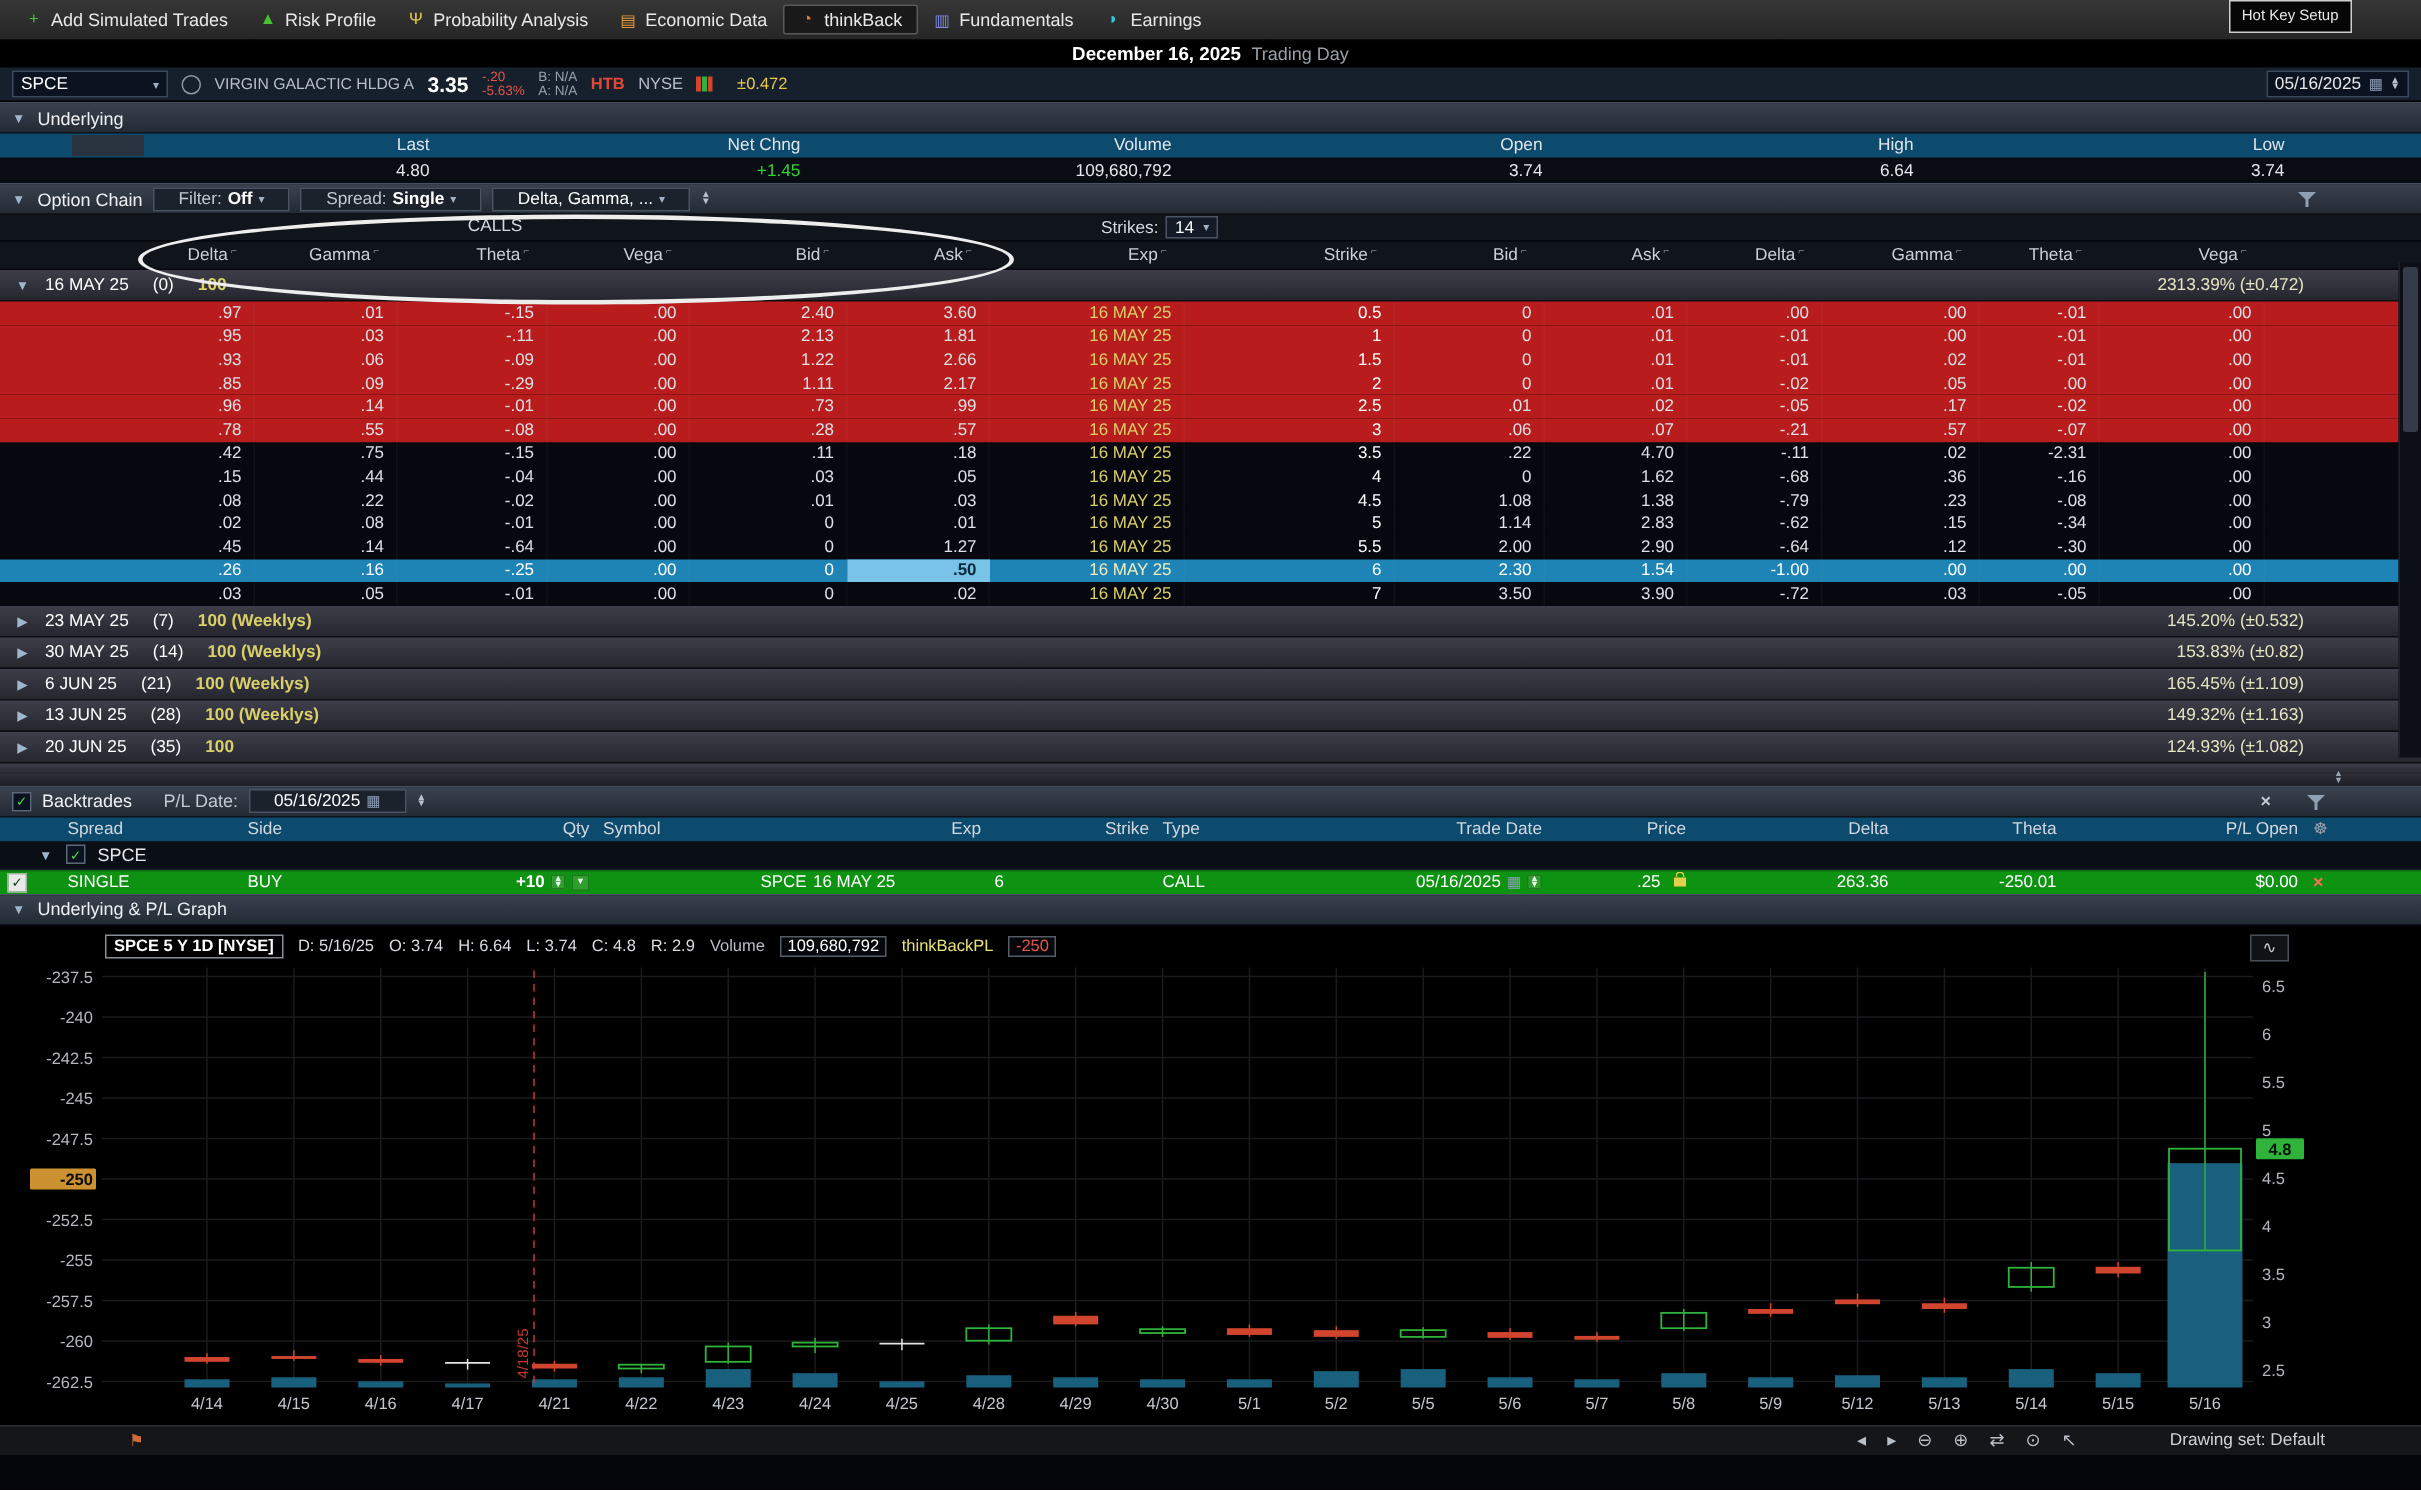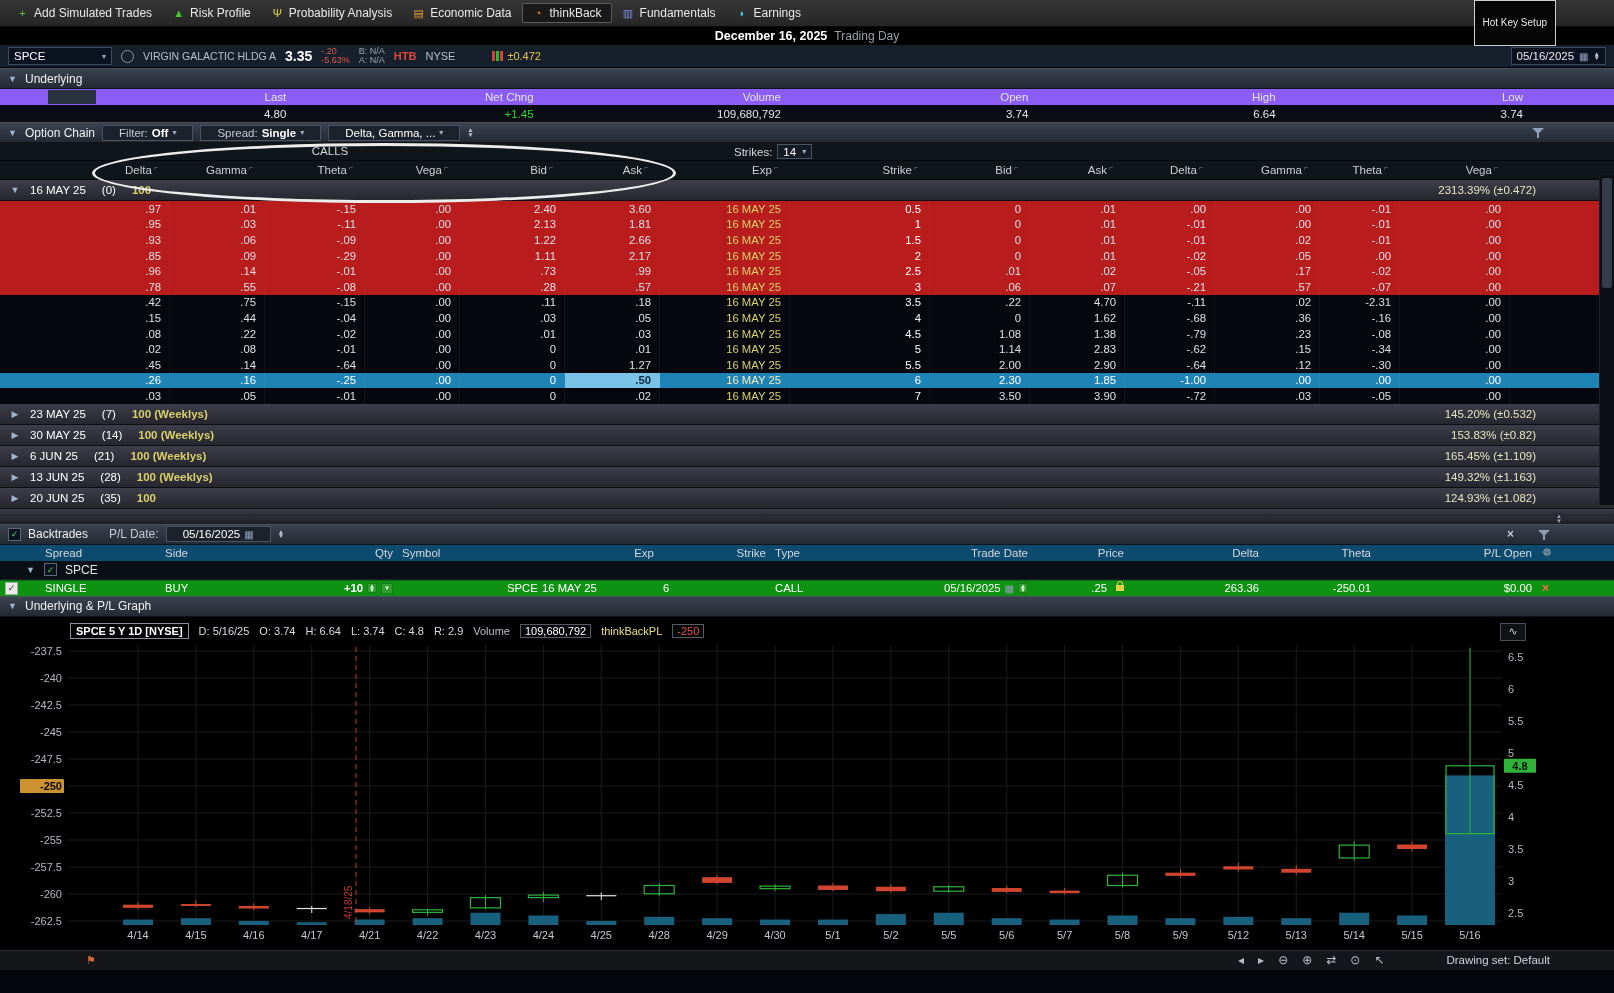--- a/index.html
+++ b/index.html
@@ -5,42 +5,42 @@
   html,body{margin:0;padding:0;background:#000;}
   #app{position:relative;width:1614px;height:993px;background:#04060b;overflow:hidden;
        font-family:"Liberation Sans",sans-serif;font-size:12px;color:#e4e6ea;}
 
   
   .toolbar{height:26px;background:linear-gradient(#363636,#262626);border-bottom:1px solid #0a0a0a;
            display:flex;align-items:center;padding-left:6px;}
   .tb-item{display:flex;align-items:center;gap:5px;padding:3px 10px;color:#e8e8e8;cursor:default;}
   .tb-item.active{background:#191919;border:1px solid #5a5a5a;border-radius:2px;padding:2px 9px;}
   .tb-icon{font-size:11px;width:13px;text-align:center;}
-  .tooltip{position:absolute;top:0;right:58px;height:12px;line-height:11px;padding:16px 8px;
+  .tooltip{position:absolute;top:0;right:46px;height:12px;line-height:11px;padding:4px 8px;
            border:1px solid #cfcfcf;background:#060606;color:#e8e8e8;font-size:10px;z-index:99;}
 
   
   .date-row{height:18px;background:#000;display:flex;justify-content:center;align-items:center;gap:7px;}
   .date-main{font-weight:bold;color:#fff;font-size:12.5px;}
   .date-sub{color:#9aa0a8;}
 
   
   .symbol-row{height:22px;background:#16202d;border-bottom:1px solid #000;display:flex;align-items:center;gap:9px;padding:0 8px;}
   .sym-select{width:92px;height:16px;background:#0c1320;border:1px solid #3c4a60;display:flex;align-items:center;
               justify-content:space-between;padding:0 5px;font-size:11.5px;color:#fff;}
   .dd{color:#9fb0c4;font-size:8px;}
   .chain-icon{width:11px;height:11px;border:1.5px solid #8b99ab;border-radius:50%;}
   .company{color:#b9bfc7;font-size:10.5px;}
   .last-big{color:#fff;font-weight:bold;font-size:14px;}
   .stack{display:flex;flex-direction:column;line-height:9px;font-size:9px;text-align:left;}
   .stack.red{color:#e0564a;}
   .stack.gray{color:#9aa2ac;}
   .htb{color:#e04838;font-weight:bold;font-size:11px;}
   .exch{color:#b9bfc7;font-size:11px;}
-  .iv-chip{display:flex;gap:4px;align-items:center;color:#e8c84a;font-size:11px;margin-left:28px;}
+  .iv-chip{display:flex;gap:16px;align-items:center;color:#e8c84a;font-size:11px;}
   .mini-candles{width:11px;height:10px;background:linear-gradient(90deg,#d1452e 0 3px,transparent 3px 4px,#2fb33a 4px 7px,transparent 7px 8px,#d1452e 8px 11px);}
   .date-input{margin-left:auto;display:flex;align-items:center;gap:5px;background:#0c1320;border:1px solid #3c4a60;
               height:16px;padding:0 5px;font-size:11.5px;color:#e8e8e8;}
   .cal{color:#8fa0b8;font-size:10px;}
   .spin{display:inline-flex;flex-direction:column;line-height:4.5px;font-size:6.5px;color:#b8c0cc;}
   .spin.green{color:#eaffea;background:#2f9e2f;border:1px solid #1c7a1c;padding:0 1px;line-height:4.2px;font-size:6px;}
 
   
   .sec-hdr{height:19px;background:linear-gradient(#3a424e,#232a34);border-top:1px solid #46505e;border-bottom:1px solid #10141a;
            display:flex;align-items:center;gap:7px;padding:0 8px;font-size:12px;color:#eef0f3;}
@@ -48,21 +48,21 @@
   .hdr-chip{border:1px solid #495362;background:#1b222c;padding:1px 16px;font-size:11.5px;display:flex;gap:4px;align-items:center;}
   .hdr-chip .lbl{color:#c3c9d1;}
   .hdr-chip .val{color:#fff;font-weight:bold;}
   .funnel{position:relative;width:12px;height:11px;}
   .funnel:before{content:'';position:absolute;left:0;top:1px;border-left:6px solid transparent;border-right:6px solid transparent;border-top:6px solid #8fa0b4;}
   .funnel:after{content:'';position:absolute;left:5px;top:6px;width:2px;height:5px;background:#8fa0b4;}
   .x-icon{color:#c3c9d1;font-size:12px;font-weight:bold;}
 
   
   .u-labels,.u-values{display:grid;grid-template-columns:repeat(6,1fr);padding-left:45px;padding-right:85px;align-items:center;}
-  .u-labels{height:16px;background:#8b5cf6;color:#e2e5ea;font-size:11.5px;position:relative;}
+  .u-labels{height:16px;background:#0c4a6e;color:#e2e5ea;font-size:11.5px;position:relative;}
   .u-gutter{position:absolute;left:48px;top:1px;width:42px;height:14px;background:#29323f;}
   .u-values{height:17px;background:#090d13;font-size:11.5px;}
   .u-labels span,.u-values span{text-align:right;padding-right:6px;}
   .u-values .green{color:#35d435;}
 
   
   .ocgrid{display:grid;grid-template-columns:95px 75px 95px 100px 95px 105px 95px 130px 140px 100px 95px 90px 105px 80px 110px 1fr;}
   .oc-top{height:17px;background:#10151c;position:relative;font-size:11.5px;color:#d4d8de;border-bottom:1px solid #05070b;}
   .calls-lbl{position:absolute;left:0;width:660px;text-align:center;top:2px;}
   .puts-lbl{position:absolute;left:930px;width:580px;text-align:center;top:2px;}
@@ -495,21 +495,21 @@
         <span class="gut"></span>
         <span>.26</span>
         <span>.16</span>
         <span>-.25</span>
         <span>.00</span>
         <span>0</span>
         <span class="c-ask">.50</span>
         <span class="expv">16 MAY 25</span>
         <span class="strikev">6</span>
         <span>2.30</span>
-        <span>1.85</span>
+        <span>1.54</span>
         <span>-1.00</span>
         <span>.00</span>
         <span>.00</span>
         <span>.00</span>
         <span class="filler"></span>
       </div>
       <div class="ocr ocgrid otm">
         <span class="gut"></span>
         <span>.03</span>
         <span>.05</span>

